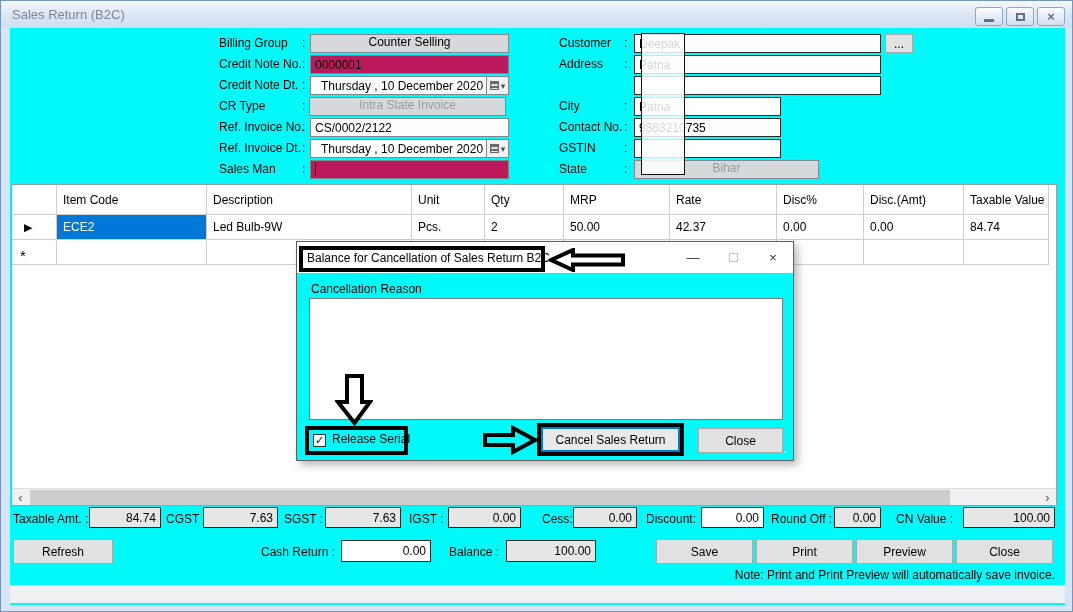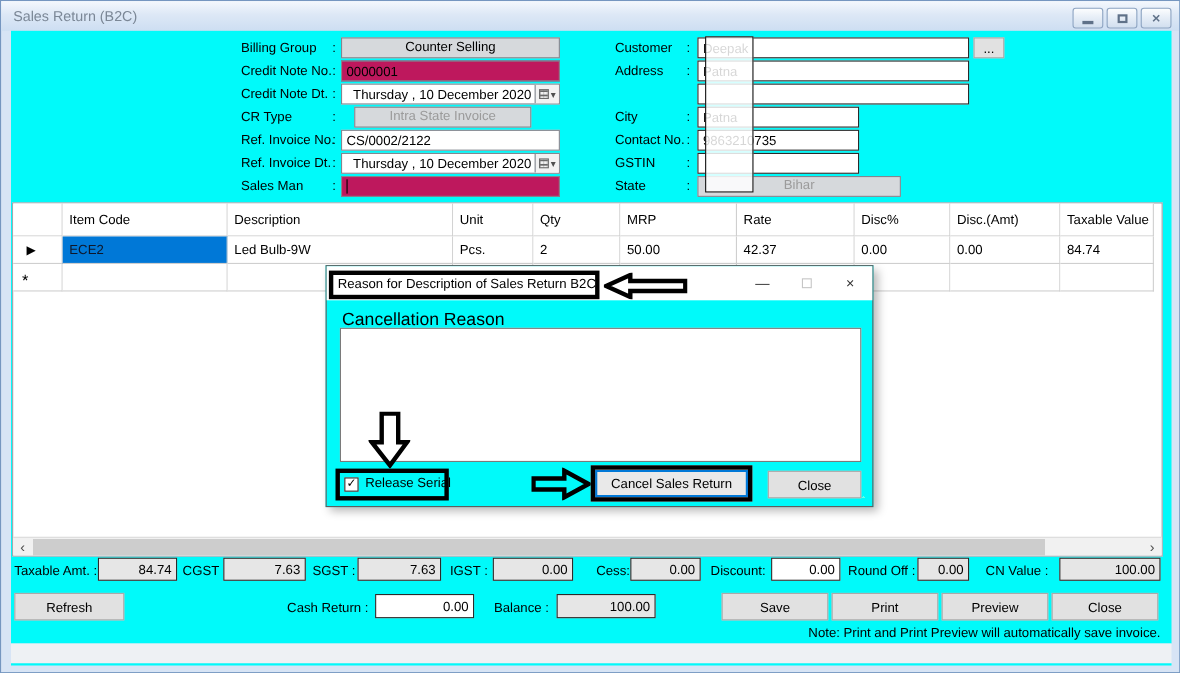--- a/index.html
+++ b/index.html
@@ -40,36 +40,36 @@
   .redact{position:absolute;left:631px;top:5px;width:44px;height:142px;
     background:rgba(255,255,255,0.84);border:1px solid #111;z-index:5;}
 
   .gridwrap{position:absolute;left:1px;top:156px;width:1046px;height:322px;background:#fff;
     border:1px solid #9aa0a8;z-index:1;}
   .hcell,.cell{position:absolute;display:flex;align-items:center;padding-left:6px;font-size:12px;
     border-right:1px solid #cfcfcf;border-bottom:1px solid #cfcfcf;background:#fff;white-space:pre;overflow:hidden;}
   .hcell{top:0;height:30px;}
   .row1{top:30px;height:25px;}
   .row2{top:55px;height:25px;}
-  .sel{background:#0078d7;color:#0f172a;}
+  .sel{background:#0078d7;color:#ffffff;}
   .rowind{font-size:11px;color:#000;}
   .newind{font-size:15px;line-height:10px;padding-top:8px;color:#000;}
   .hscroll{position:absolute;left:0;bottom:0;width:1044px;height:17px;background:#f1f1f1;border-top:1px solid #dcdcdc;}
   .sbarrow{position:absolute;top:0;width:17px;height:16px;display:flex;align-items:center;justify-content:center;
     font-size:13px;color:#505050;}
   .sbthumb{position:absolute;left:18px;top:1px;width:920px;height:15px;background:#cdcdcd;}
 
   .dlg{position:absolute;left:286px;top:213px;width:498px;height:220px;background:#00fafa;
     border:1px solid #5f5f5f;box-shadow:4px 4px 8px rgba(0,0,0,0.28);z-index:10;}
   .dlg-title{position:absolute;left:0;top:0;width:100%;height:31px;background:#fff;
     display:flex;align-items:center;padding-left:10px;font-size:12px;color:#000;}
   .dlg-ctl{position:absolute;top:0;height:31px;width:40px;display:flex;align-items:center;justify-content:center;
     font-size:13px;color:#333;}
   .dlg-max-glyph{width:9px;height:9px;border:1px solid #c6c6c6;}
-  .dlg-label{position:absolute;left:14px;top:40px;font-size:16px;color:#000;}
+  .dlg-label{position:absolute;left:14px;top:40px;font-size:12px;color:#000;}
   .dlg-text{position:absolute;left:12px;top:56px;width:474px;height:122px;background:#fff;
     border:1px solid #7a7a7a;padding:3px 4px;font-size:12px;}
   .annot-rect{position:absolute;border:4px solid #000;background:transparent;z-index:12;}
   .annot{position:absolute;z-index:13;}
   .cbx{position:absolute;left:16px;top:192px;width:13px;height:13px;background:#fff;
     border:1px solid #2b2b2b;display:flex;align-items:center;justify-content:center;
     font-size:11px;line-height:1;color:#000;}
   .cbx-label{position:absolute;left:35px;top:190px;font-size:12px;color:#000;}
   .btn{display:flex;align-items:center;justify-content:center;font-size:12px;color:#000;
     background:#e1e1e1;border:1px solid #a9a9a9;}
@@ -129,21 +129,21 @@
     <div class="fld sunken bg-white" style="left:300px;top:48px;width:199px;padding-left:10px">
       <span>Thursday , 10 December 2020</span>
       <span class="calbtn">
         <span class="calico"></span>
         <span class="chev">▾</span>
       </span>
     </div>
 
     <div class="lbl" style="left:209px;top:69px">CR Type</div>
     <div class="lbl" style="left:292px;top:69px">:</div>
-    <div class="fld sunken bg-sil dd dis" style="left:312px;top:69px;width:161px">
+    <div class="fld sunken bg-sil dd dis" style="left:299px;top:69px;width:197px">
       <span>Intra State Invoice</span>
       <span class="chev dim">▾</span>
     </div>
 
     <div class="lbl" style="left:209px;top:90px">Ref. Invoice No.</div>
     <div class="lbl" style="left:292px;top:90px">:</div>
     <div class="fld sunken bg-white" style="left:300px;top:90px;width:199px">
       <span>CS/0002/2122</span>
     </div>
 
@@ -249,21 +249,21 @@
 
       <div class="hscroll">
         <div class="sbarrow" style="left:0">‹</div>
         <div class="sbthumb"></div>
         <div class="sbarrow" style="right:0">›</div>
       </div>
     </div>
 
     <div class="dlg">
       <div class="dlg-title">
-        <span>Reason for Description of Sales Return B2C</span>
+        <span>Balance for Cancellation of Sales Return B2C</span>
       </div>
       <div class="dlg-ctl" style="right:80px">
         <span>—</span>
       </div>
       <div class="dlg-ctl" style="right:40px">
         <span class="dlg-max-glyph"></span>
       </div>
       <div class="dlg-ctl" style="right:0">
         <span>×</span>
       </div>

